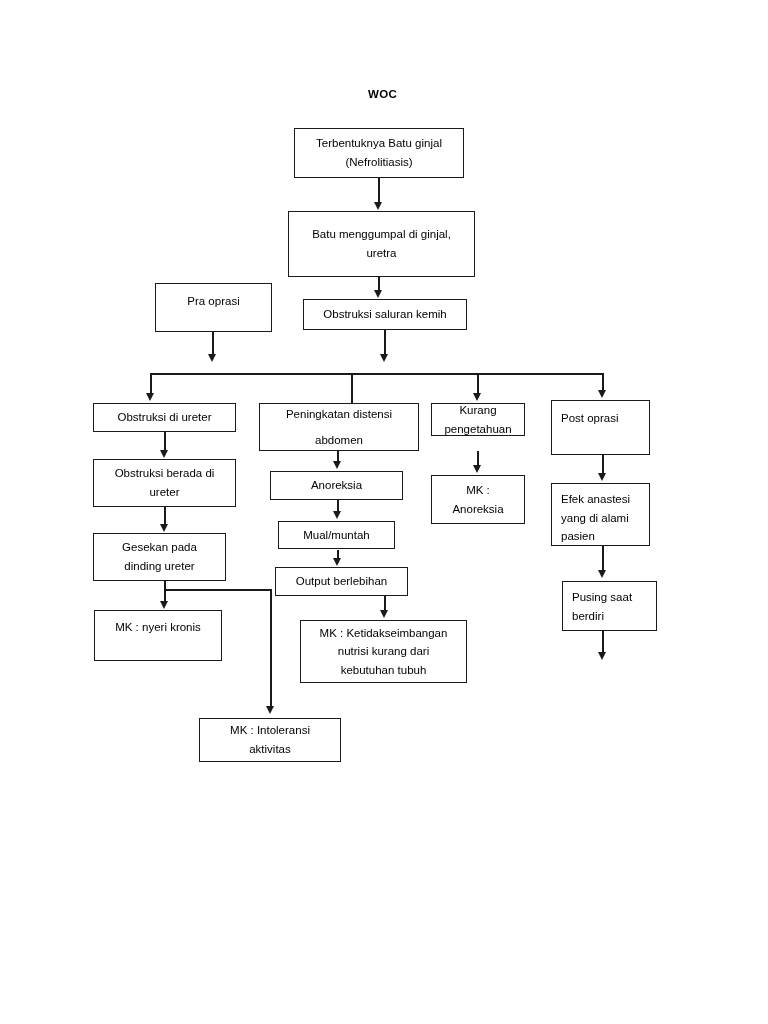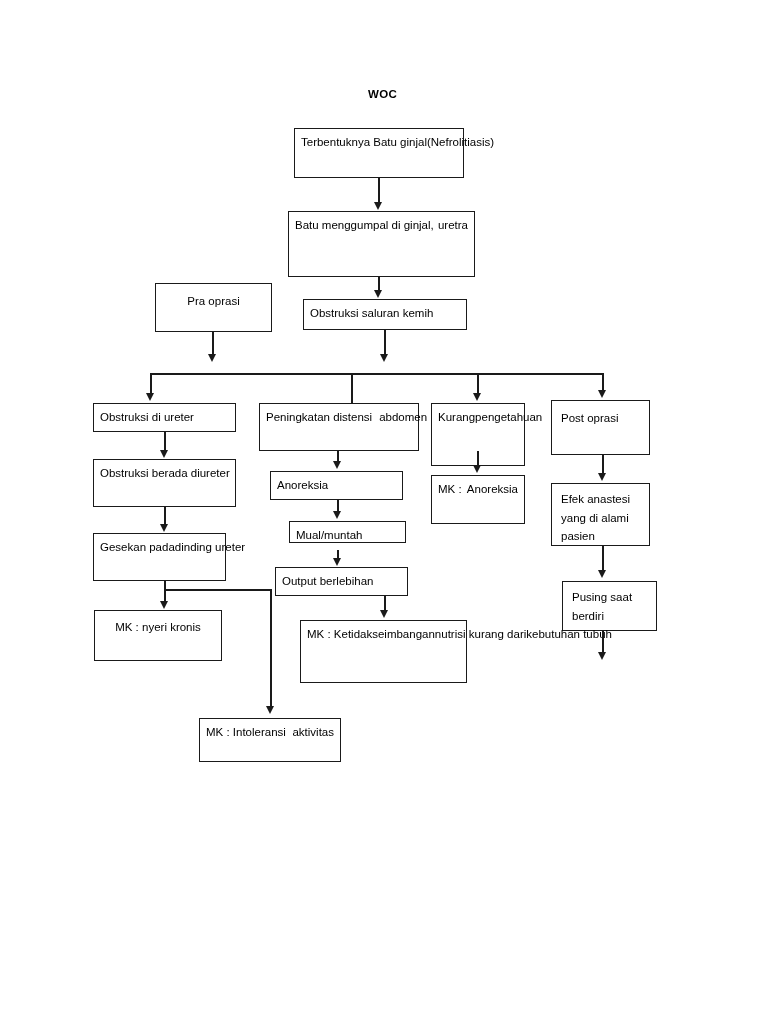--- a/index.html
+++ b/index.html
@@ -36,21 +36,22 @@
     color: #000000;
     padding: 4px 6px 4px 6px;
     text-align: center;
   }
   .node.left-text {
     text-align: left;
     padding-left: 9px;
   }
   .node.vcenter {
     display: flex;
-    justify-content: space-between;
+    flex-direction: column;
+    justify-content: center;
   }
   .node.vtop {
     display: block;
   }
   .node .ln {
     display: block;
     white-space: nowrap;
   }
   .edge {
     position: absolute;
@@ -94,21 +95,21 @@
 
   <div class="node vcenter" style="left:93px; top:403px; width:143px; height:29px;">
     <span class="ln">Obstruksi di ureter</span>
   </div>
 
   <div class="node vcenter" style="left:259px; top:403px; width:160px; height:48px;gap:7px;">
     <span class="ln">Peningkatan distensi</span>
     <span class="ln">abdomen</span>
   </div>
 
-  <div class="node vcenter" style="left:431px; top:403px; width:94px; height:63px;">
+  <div class="node vcenter" style="left:431px; top:403px; width:94px; height:33px;">
     <span class="ln">Kurang</span>
     <span class="ln">pengetahuan</span>
   </div>
 
   <div class="node vtop left-text" style="left:551px; top:400px; width:99px; height:55px; padding-top:8px;">
     <span class="ln">Post oprasi</span>
   </div>
 
   <div class="node vcenter" style="left:93px; top:459px; width:143px; height:48px;">
     <span class="ln">Obstruksi berada di</span>
@@ -128,21 +129,21 @@
     <span class="ln">Efek anastesi</span>
     <span class="ln">yang di alami</span>
     <span class="ln">pasien</span>
   </div>
 
   <div class="node vcenter" style="left:93px; top:533px; width:133px; height:48px;">
     <span class="ln">Gesekan pada</span>
     <span class="ln">dinding ureter</span>
   </div>
 
-  <div class="node vcenter" style="left:278px; top:521px; width:117px; height:22px;margin-left:11px;">
+  <div class="node vcenter" style="left:278px; top:521px; width:117px; height:28px;">
     <span class="ln">Mual/muntah</span>
   </div>
 
   <div class="node vcenter" style="left:275px; top:567px; width:133px; height:29px;">
     <span class="ln">Output berlebihan</span>
   </div>
 
   <div class="node vtop left-text" style="left:562px; top:581px; width:95px; height:50px; padding-top:6px;">
     <span class="ln">Pusing saat</span>
     <span class="ln">berdiri</span>

